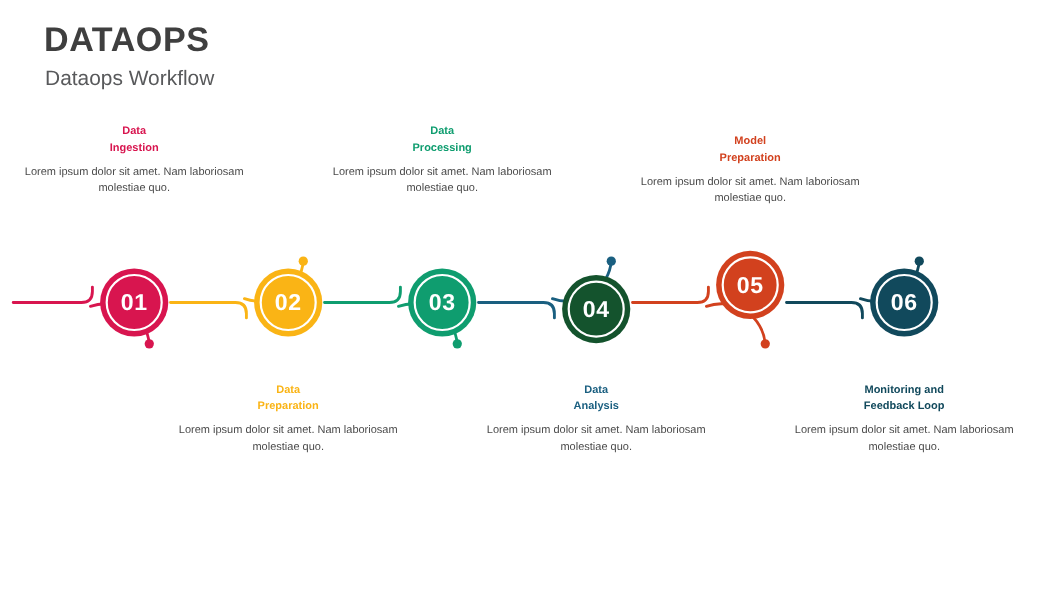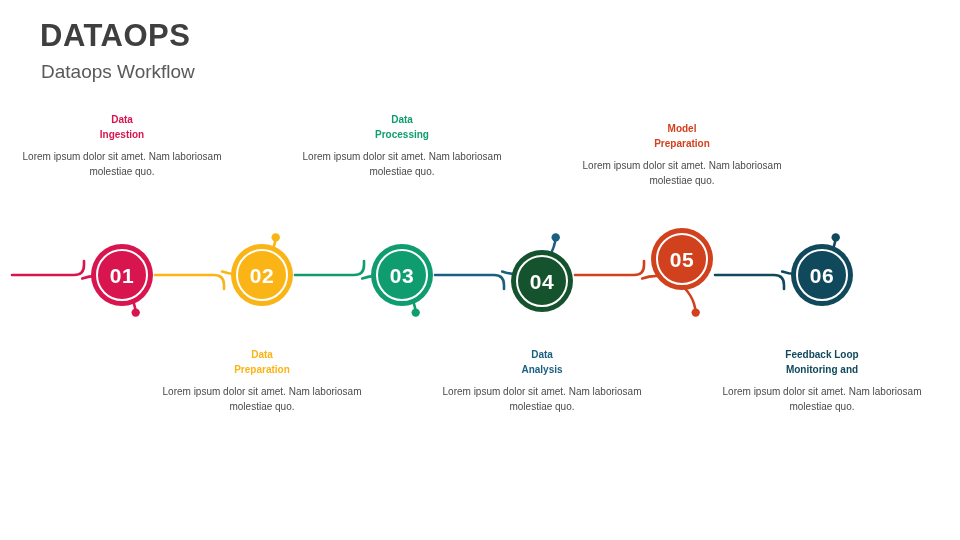--- a/index.html
+++ b/index.html
@@ -139,20 +139,20 @@
       </div>
       <div class="block" style="left: 577px; top: 122px;">
         <div class="heading" style="color: rgb(210, 65, 30);">
           <div>Model</div>
           <div>Preparation</div>
         </div>
         <div class="body">Lorem ipsum dolor sit amet. Nam laboriosam molestiae quo.</div>
       </div>
       <div class="block" style="left: 717px; top: 348px;">
         <div class="heading" style="color: rgb(17, 73, 92);">
+          <div>Monitoring and</div>
           <div>Feedback Loop</div>
-          <div>Monitoring and</div>
         </div>
         <div class="body">Lorem ipsum dolor sit amet. Nam laboriosam molestiae quo.</div>
       </div>
     </div>
 
 </div>
 
 </body></html>

